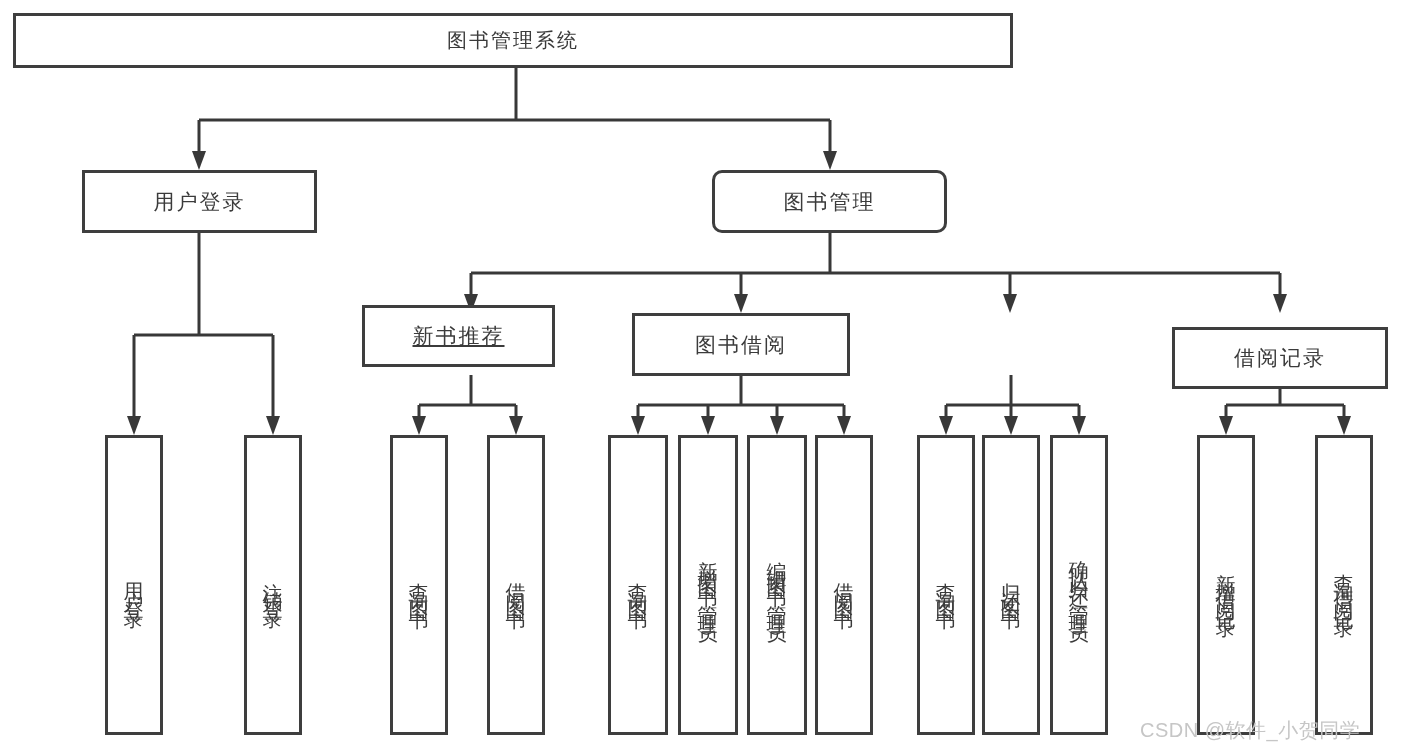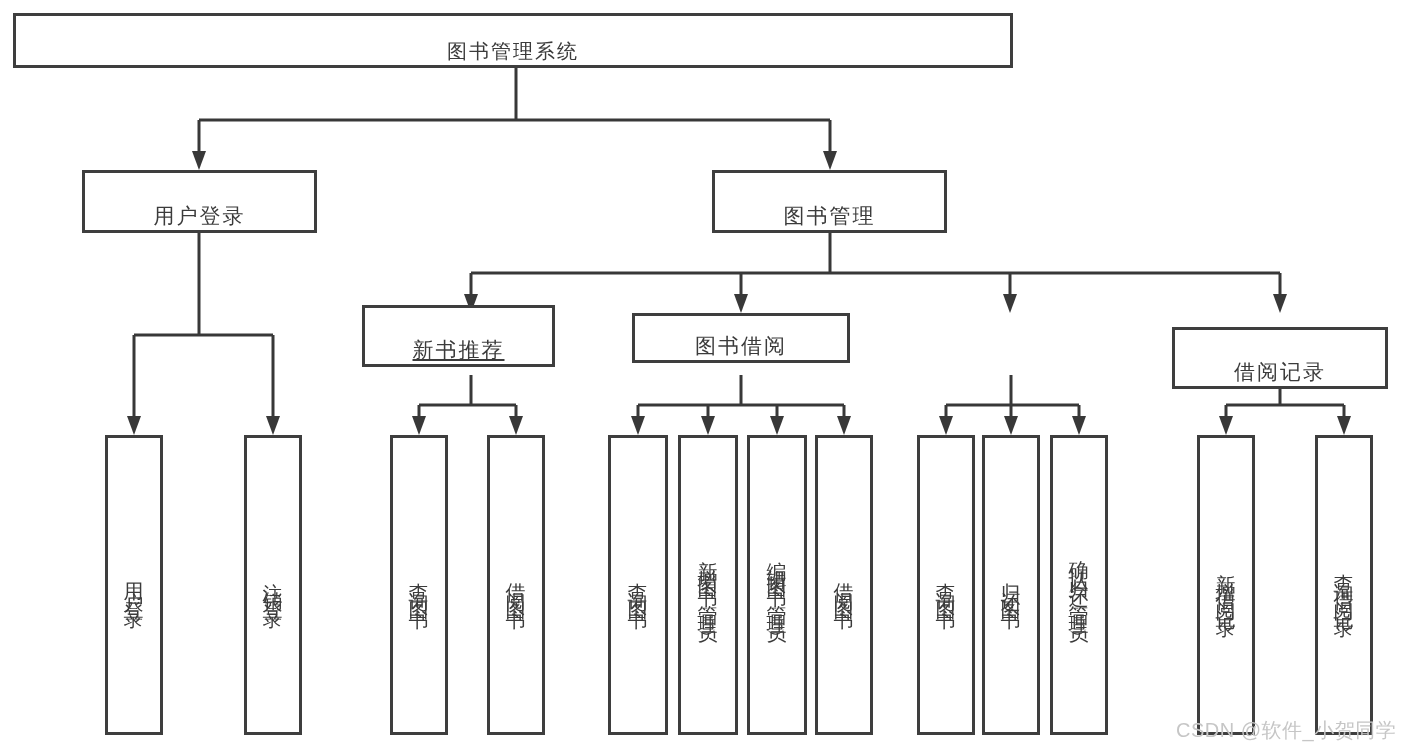--- a/index.html
+++ b/index.html
@@ -23,21 +23,21 @@
     stroke: #383838;
     stroke-width: 3;
     fill: none;
   }
   .connectors polygon { fill: #383838; }
   .box {
     position: absolute;
     background: #ffffff;
     border: 3px solid #3e3e3e;
     display: flex;
-    align-items: flex-end;
+    align-items: center;
     justify-content: center;
     z-index: 2;
     font-size: 21px;
     letter-spacing: 2px;
     white-space: nowrap;
   }
   .vbox {
     position: absolute;
     background: #ffffff;
     border: 3px solid #3e3e3e;
@@ -51,21 +51,21 @@
   }
   .vbox .vtext {
     writing-mode: vertical-rl;
     text-orientation: mixed;
     font-size: 20px;
     letter-spacing: 9px;
     line-height: 1;
   }
   .watermark {
     position: absolute;
-    left: 1176px;
+    left: 1140px;
     top: 717px;
     z-index: 5;
     font-size: 20px;
     color: #c6c6c6;
     letter-spacing: 0.5px;
     white-space: nowrap;
   }
 </style>
 </head>
 <body>
@@ -108,28 +108,28 @@
     <polygon points="1337,416 1351,416 1344,435"></polygon>
   </svg>
 
   <div class="box" style="left:13px; top:13px; width:1000px; height:55px; font-size:20px;">
     <span>图书管理系统</span>
   </div>
 
   <div class="box" style="left:82px; top:170px; width:235px; height:63px;">
     <span>用户登录</span>
   </div>
-  <div class="box" style="left:712px; top:170px; width:235px; height:63px;">
+  <div class="box" style="left:712px; top:170px; width:235px; height:63px;border-radius:10px;">
     <span>图书管理</span>
   </div>
 
   <div class="box" style="left:362px; top:305px; width:193px; height:62px;text-decoration:underline;">
     <span>新书推荐</span>
   </div>
-  <div class="box" style="left:632px; top:313px; width:218px; height:50px;">
+  <div class="box" style="left:632px; top:313px; width:218px; height:63px;">
     <span>图书借阅</span>
   </div>
   <div class="box" style="left:1172px; top:327px; width:216px; height:62px;">
     <span>借阅记录</span>
   </div>
 
   <div class="vbox" style="left:105px;">
     <span class="vtext">用户登录</span>
   </div>
   <div class="vbox" style="left:244px;">

